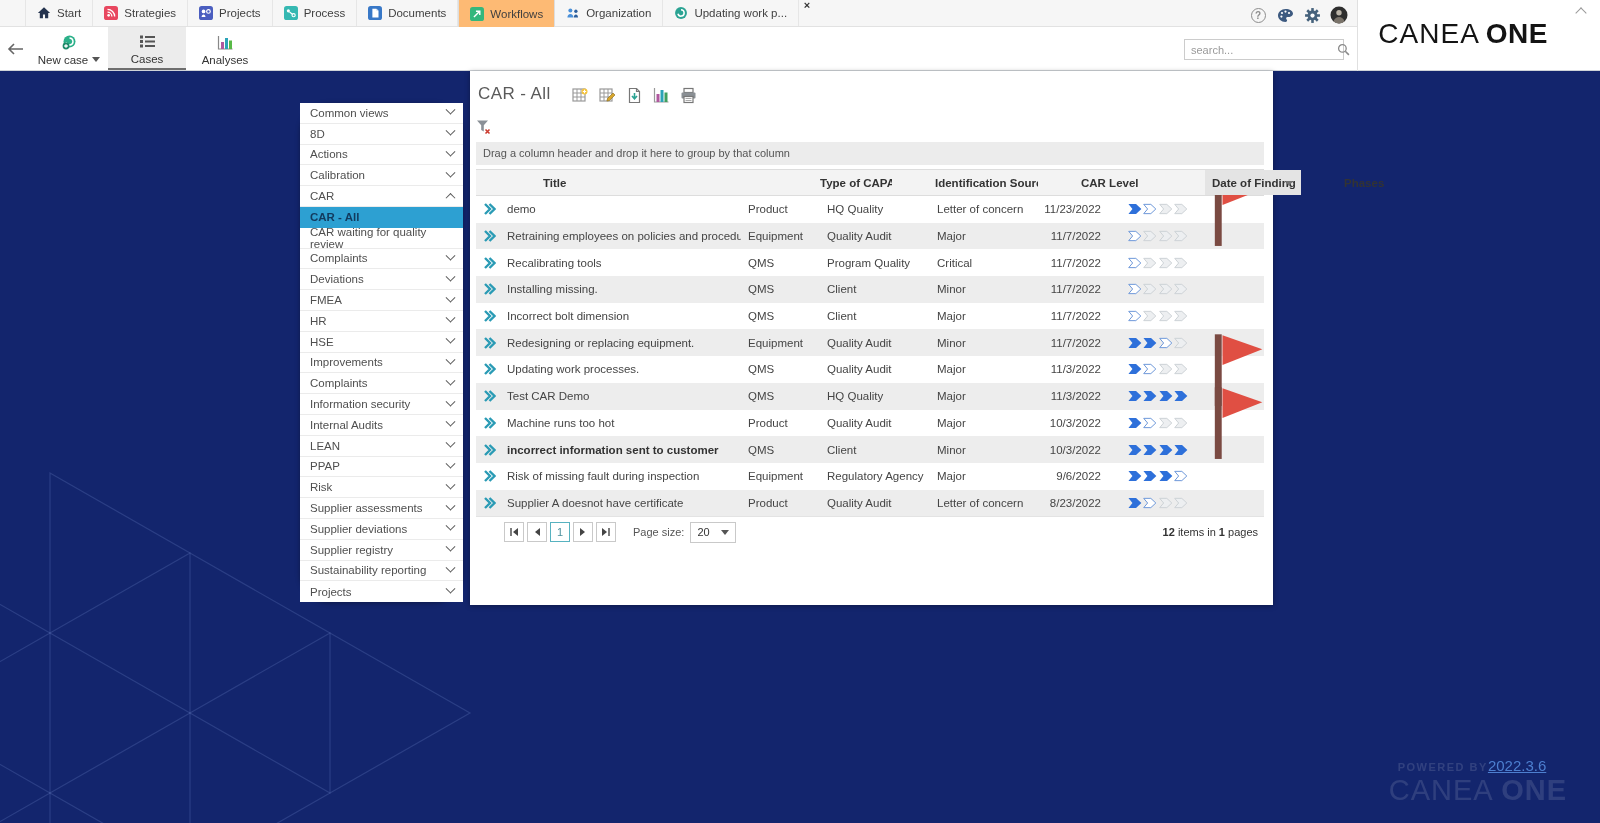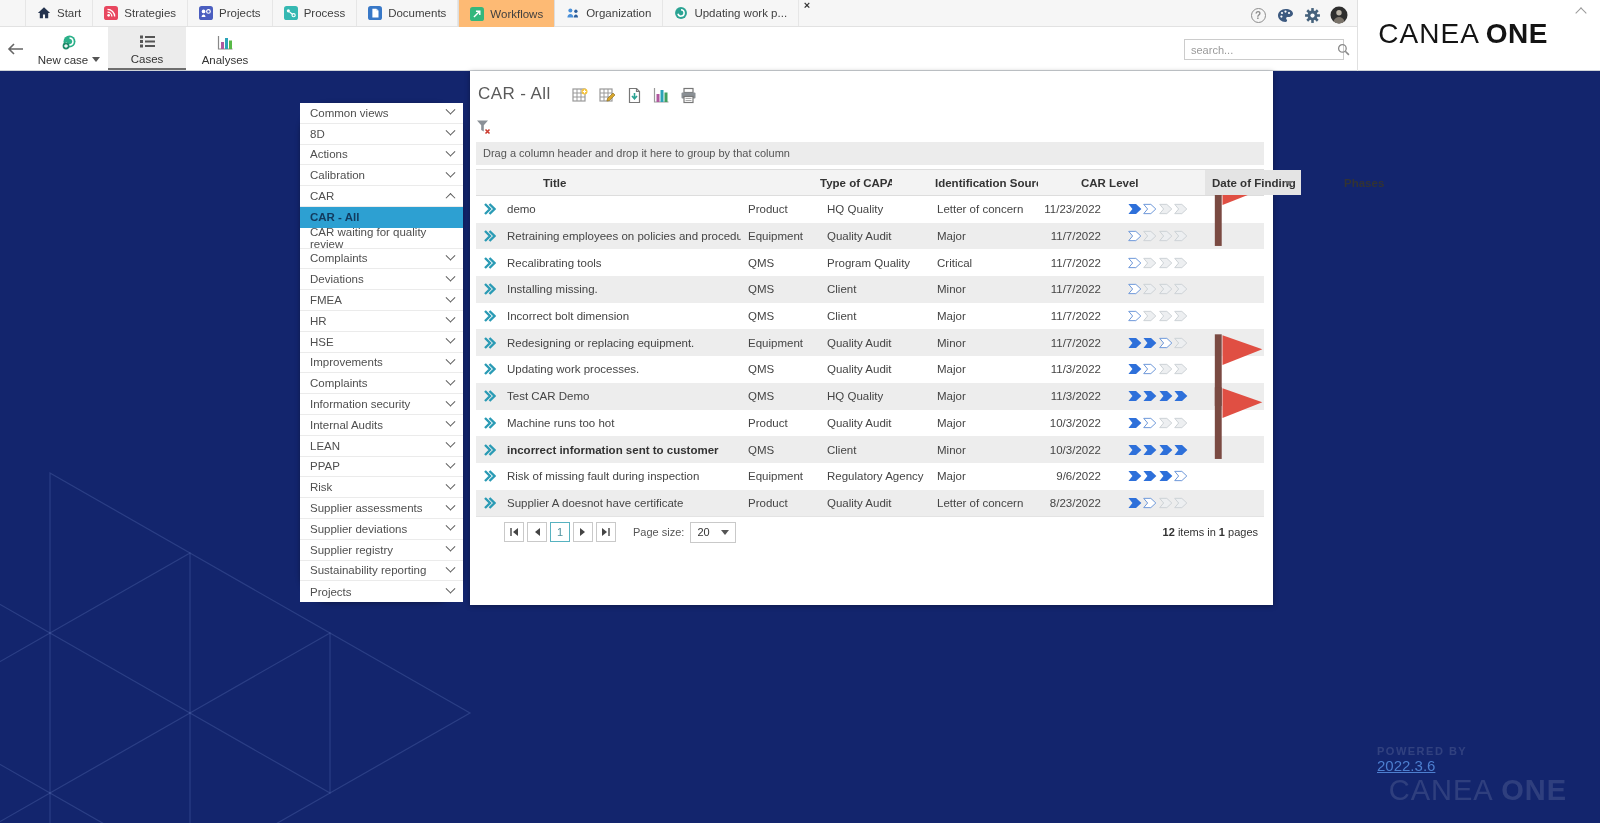--- a/index.html
+++ b/index.html
@@ -76,21 +76,21 @@
   .pg-btn { width:20px; height:20px; border:1px solid #c9c9c9; background:#fff; display:flex; align-items:center; justify-content:center; margin-right:3px; cursor:pointer; }
   .pg-btn:first-child { margin-left:28px; }
   .pg-btn.current { border:1px solid #57b2c0; color:#4b8f9c; }
   .page-size-label { margin-left:14px; margin-right:6px; color:#555; }
   .page-size-box { width:46px; height:21px; border:1px solid #c9c9c9; display:flex; align-items:center; justify-content:space-between; padding:0 6px; cursor:pointer; color:#333; }
   .pager-summary { margin-left:auto; margin-right:6px; color:#333; }
   .pager-summary b { font-weight:bold; }
 
   
   .footer-brand { position:absolute; right:33px; bottom:16px; text-align:right; }
-  .fb-row1 { display:flex; justify-content:center; align-items:baseline; width:190px;flex-direction:column; }
+  .fb-row1 { display:flex; justify-content:center; align-items:baseline; width:190px; }
   .powered-by { font-size:11px; font-weight:bold; letter-spacing:1.5px; color:rgba(255,255,255,.13); }
   .version-link { font-size:15px; color:#4d7fd0; text-decoration:underline; cursor:pointer; }
   .fb-logo { font-size:29px; color:rgba(255,255,255,.12); letter-spacing:1px; white-space:nowrap; }
   .fb-logo .one { font-weight:800; }
 </style>
 </head>
 <body>
 
 <svg class="bg-pattern" width="860" height="420" viewBox="0 0 860 420">
   <g fill="none" stroke="rgba(140,165,230,0.20)" stroke-width="1.2">

